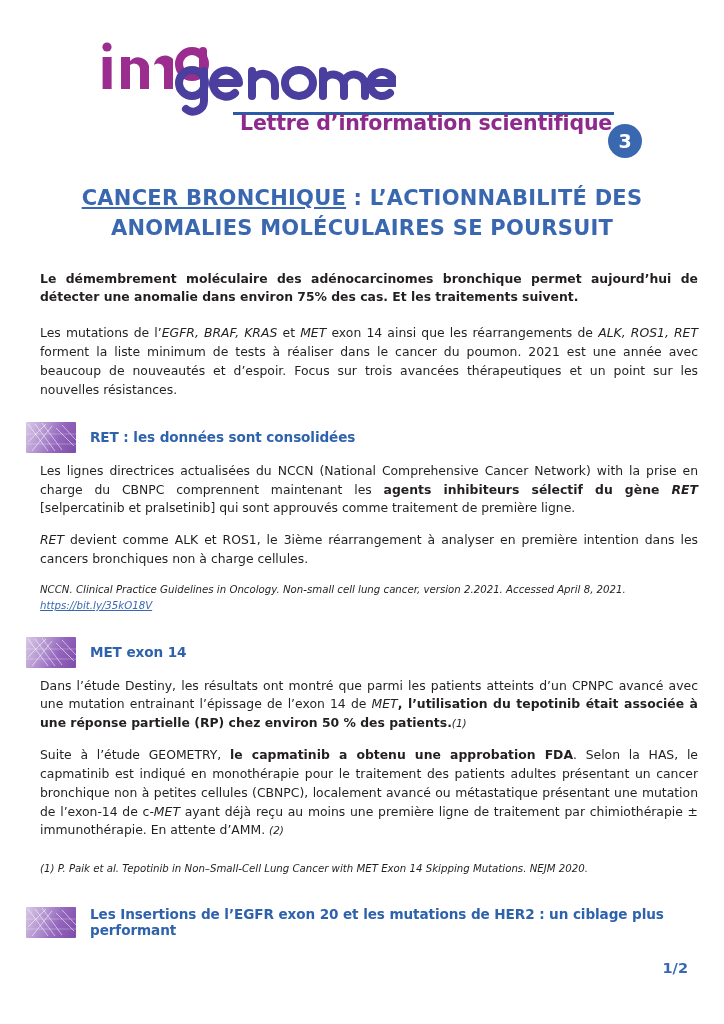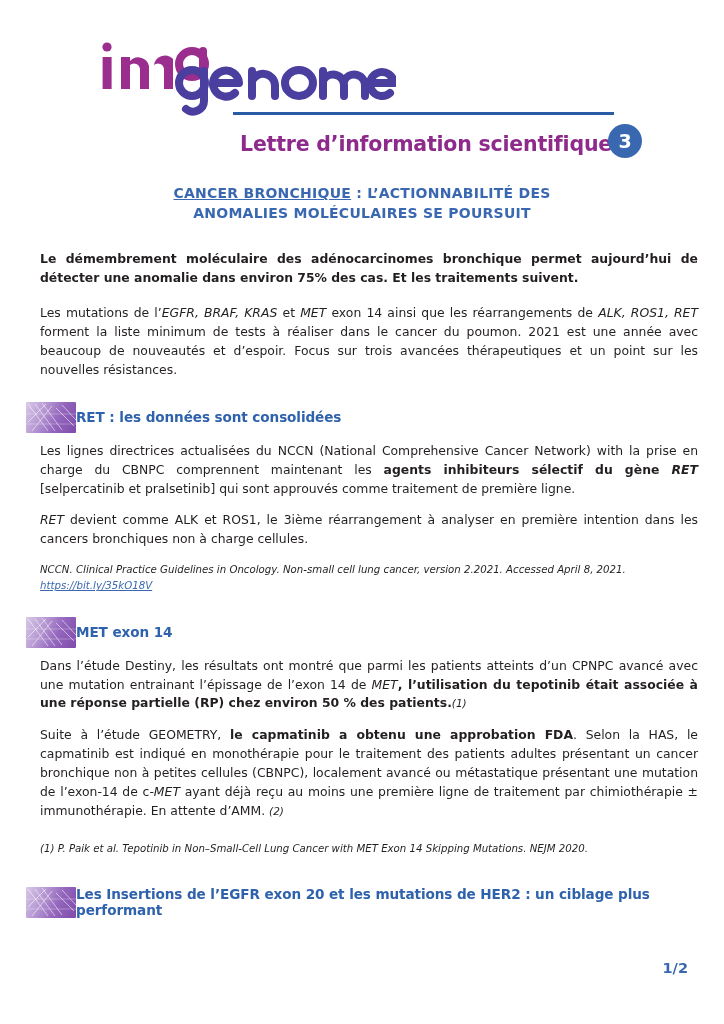--- a/index.html
+++ b/index.html
@@ -42,21 +42,21 @@
     position: absolute;
     left: 233px;
     top: 112px;
     width: 381px;
     height: 3px;
     background: #2b5aa7;
   }
   .subtitle {
     position: absolute;
     left: 212px;
-    top: 132px;
+    top: 111px;
     width: 400px;
     text-align: right;
     font-size: 20.5px;
     font-weight: bold;
     letter-spacing: -0.2px;
     color: #8e2a8b;
     font-family: "DejaVu Sans", sans-serif;
   }
   .issue-badge {
     position: absolute;
@@ -73,21 +73,21 @@
     align-items: center;
     justify-content: center;
     font-family: "DejaVu Sans", sans-serif;
   }
 
   
   .doc-title {
     margin: 14px 0 0 0;
     text-align: center;
     color: #3a68b0;
-    font-size: 14px;
+    font-size: 21px;
     font-weight: bold;
     letter-spacing: 0.25px;
     line-height: 1.42;
     font-family: "DejaVu Sans", sans-serif;
     padding: 0 80px;
   }
   .doc-title .u { text-decoration: underline; }
 
   
   .content {
@@ -110,20 +110,21 @@
   .bd { font-weight: bold; }
   .sup-ref {
     font-style: italic;
     font-size: 10.5px;
   }
 
   
   .section {
     display: flex;
     align-items: center;
+    gap: 14px;
     margin: 22px 0 9px -14px;
   }
   .section.wide { margin-top: 28px; }
   .dna-badge {
     flex: 0 0 auto;
     width: 50px;
     height: 31px;
     border-radius: 1px;
     position: relative;
     overflow: hidden;

